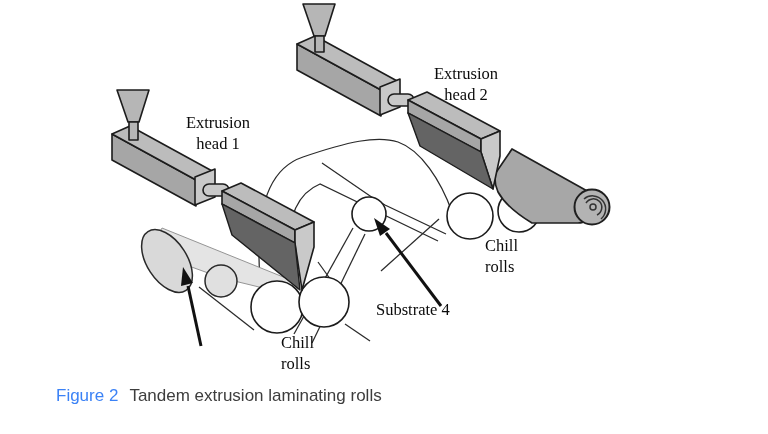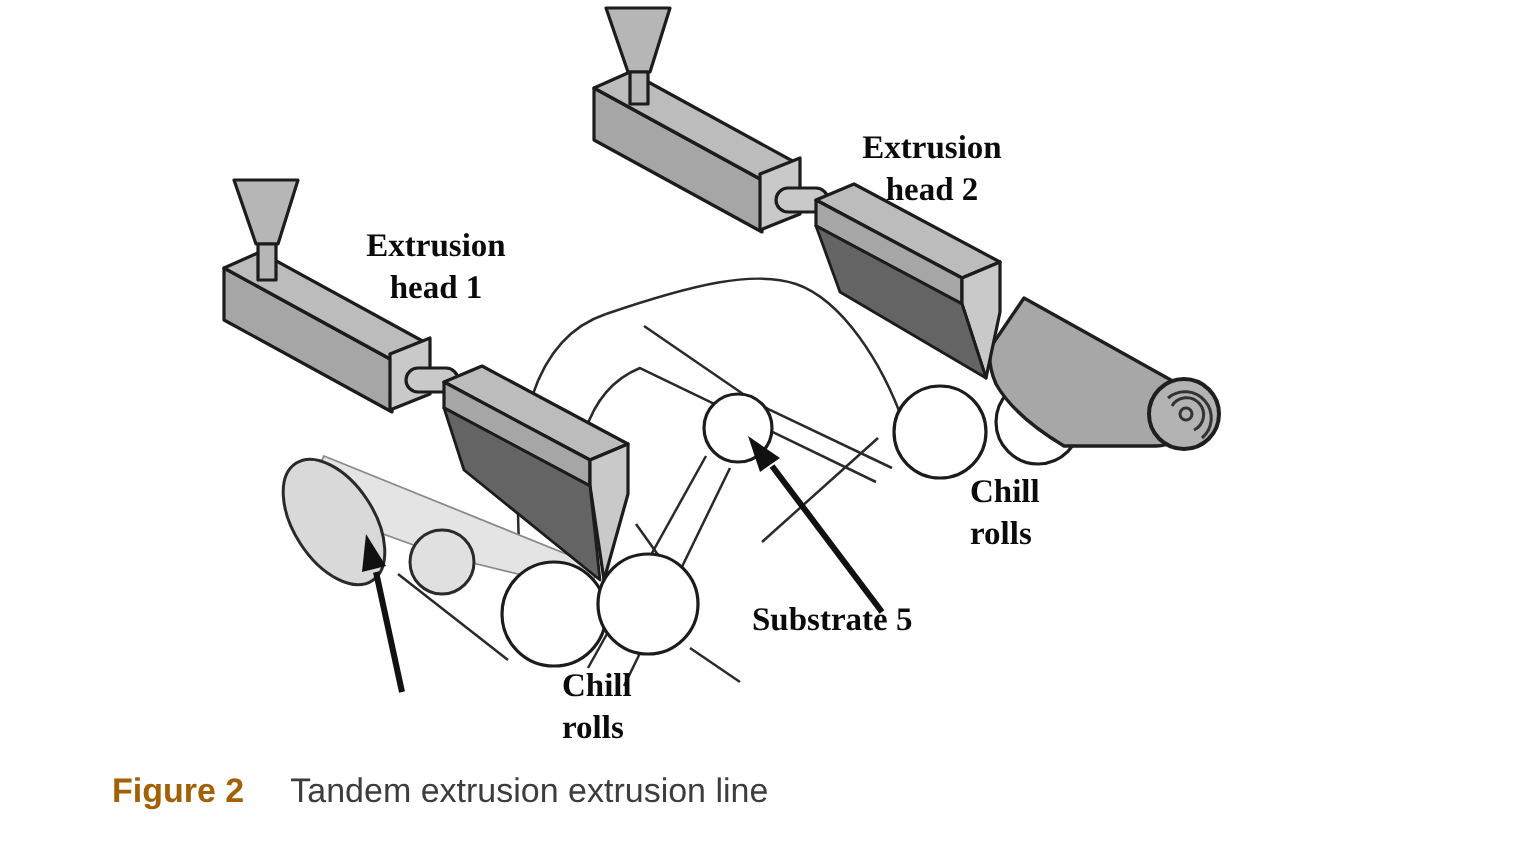--- a/index.html
+++ b/index.html
@@ -19,30 +19,30 @@
   .subRoll{fill:#d9d9d9;stroke:#2a2a2a;stroke-width:1.5;}
   .subRollEnd{fill:#e0e0e0;stroke:#2a2a2a;stroke-width:1.5;}
   .prod{fill:#a7a7a7;stroke:#1f1f1f;stroke-width:1.7;stroke-linejoin:round;}
   .windEnd{fill:#b3b3b3;stroke:#1f1f1f;stroke-width:2;}
   .spiral{fill:none;stroke:#333;stroke-width:1.5;}
   .ln{fill:none;stroke:#2a2a2a;stroke-width:1.25;}
   .arrowShaft{stroke:#111;stroke-width:3;}
   .arrowHead{fill:#111;stroke:none;}
   
   .lbl{
-    position:absolute;font-size:16.5px;font-weight:700;color:#0b0b0b;
+    position:absolute;font-size:16.5px;font-weight:400;color:#0b0b0b;
     line-height:1.27;white-space:pre-line;
   }
   .lbl.center{text-align:center;}
   .caption{
     position:absolute;left:56px;top:386px;
     font-family:"Liberation Sans", sans-serif;font-size:17px;color:#3d3d3d;
     white-space:nowrap;
   }
-  .caption .cap-label{font-weight:700;color:#a16207;margin-right:23px;}
+  .caption .cap-label{font-weight:400;color:#3b82f6;margin-right:11px;}
 </style>
 </head>
 <body>
 
 <div class="stage">
 
   <svg width="768" height="434" viewBox="0 0 768 434">
 
     <g>
       <path class="ln" d="M 260 278 C 255 214 267 169 303 157"></path>
@@ -133,19 +133,19 @@
 head 2</div>
 
 
   <div class="lbl" style="left:281px;top:333px;">Chill
 rolls</div>
 
   <div class="lbl" style="left:485px;top:236px;">Chill
 rolls</div>
 
 
-  <div class="lbl" style="left:376px;top:300px;">Substrate 5</div>
+  <div class="lbl" style="left:376px;top:300px;">Substrate 4</div>
 
   <div class="caption">
-    <span class="cap-label">Figure 2</span><span>Tandem extrusion extrusion line</span>
+    <span class="cap-label">Figure 2</span><span>Tandem extrusion laminating rolls</span>
   </div>
 
 </div>
 
 </body></html>

